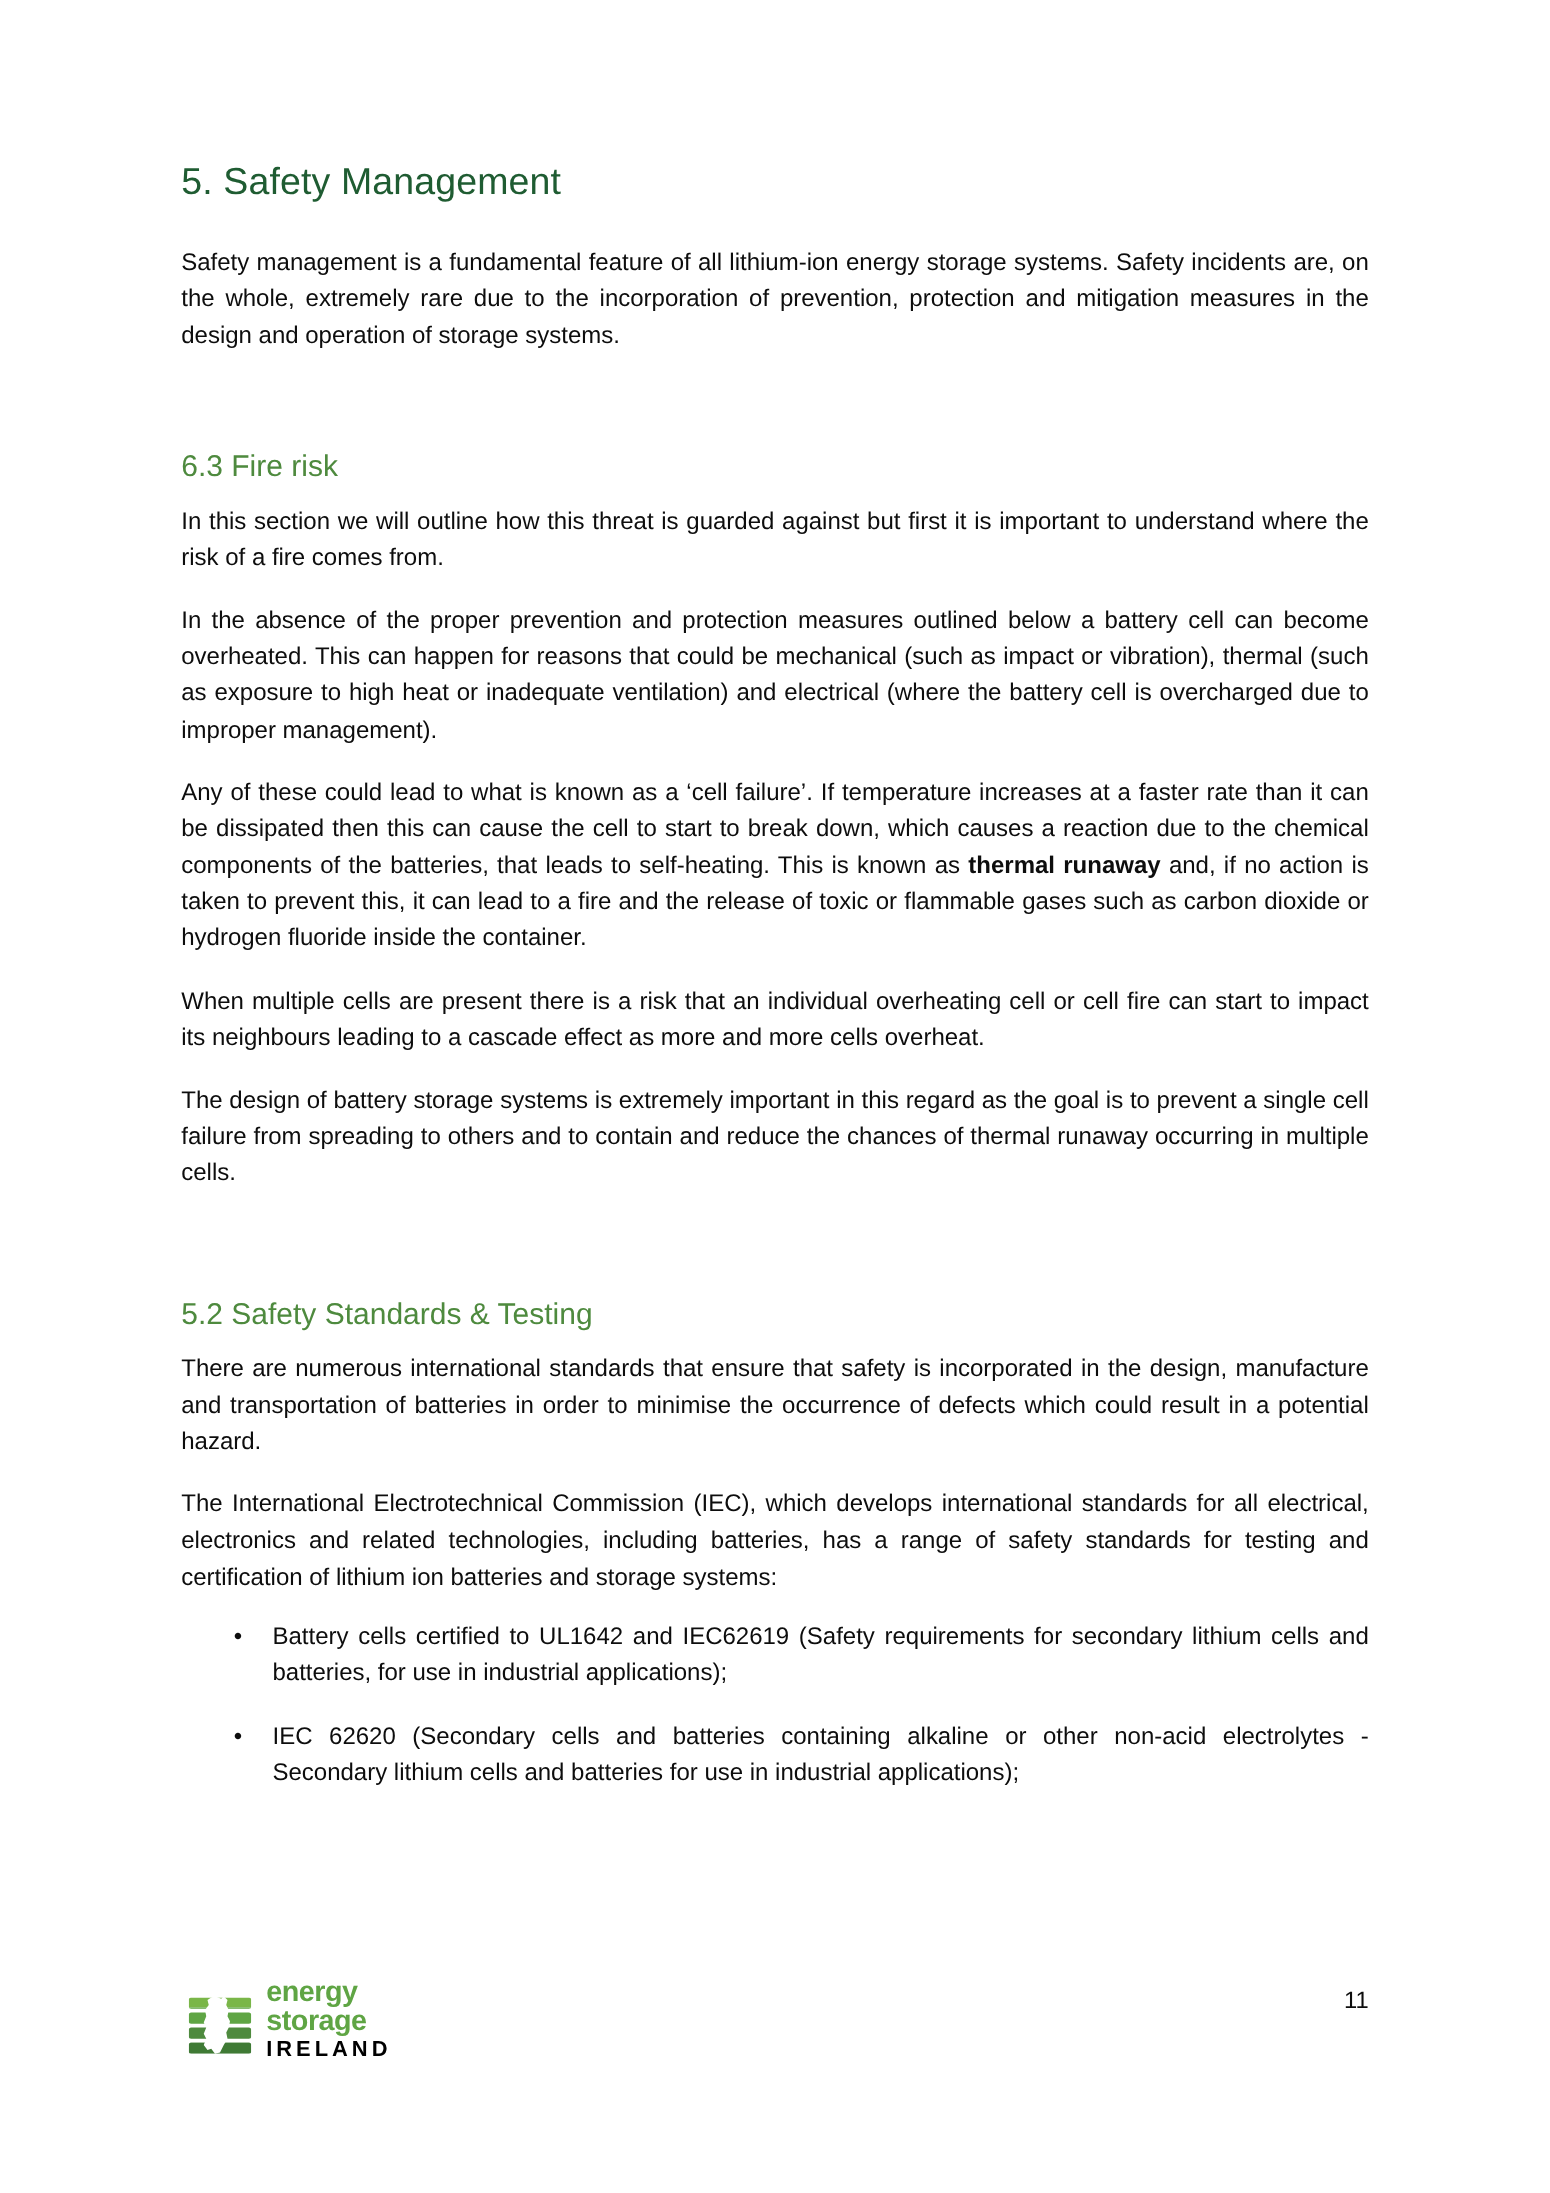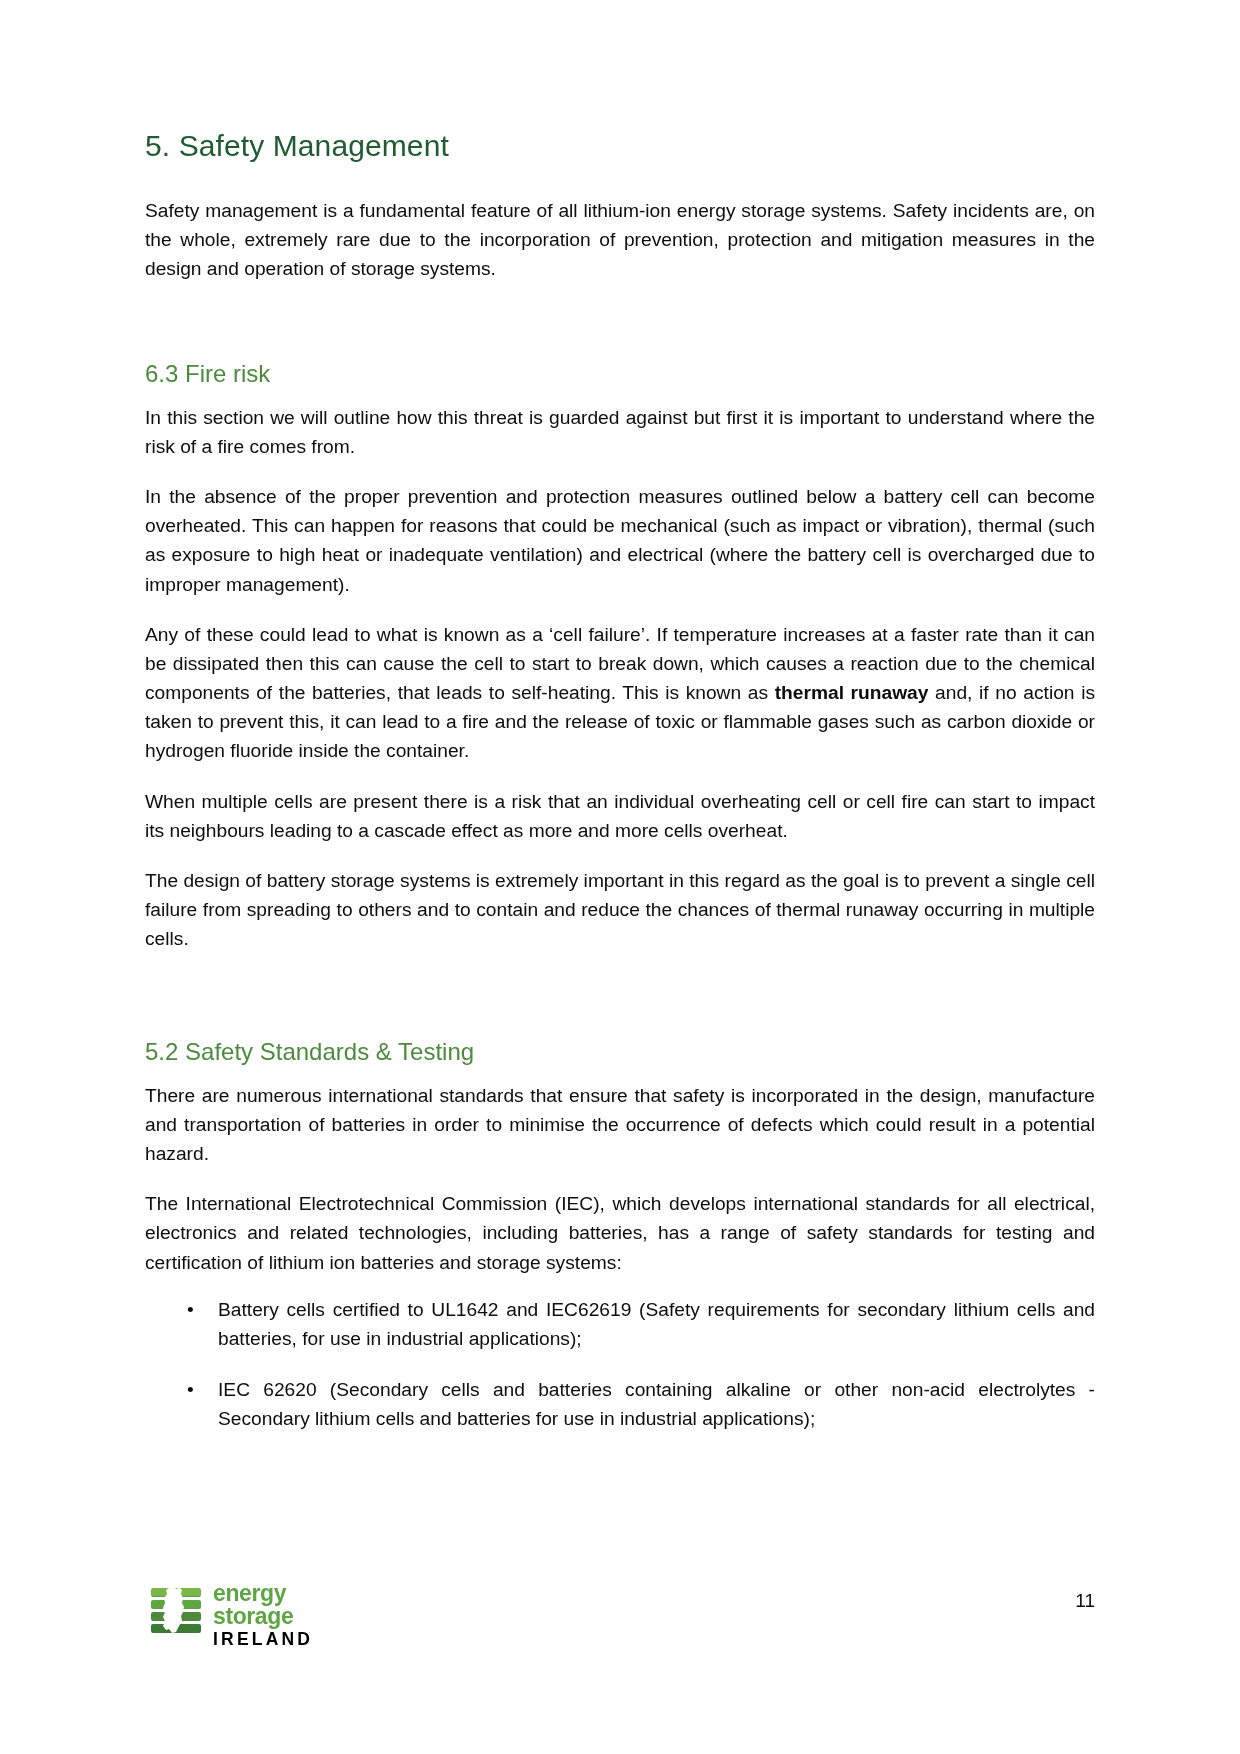--- a/index.html
+++ b/index.html
@@ -83,21 +83,21 @@
     left: 0;
     bottom: 0;
     width: 1240px;
     height: 190px;
   }
   .logo {
     position: absolute;
     left: 148px;
     top: 18px;
     display: flex;
-    align-items: flex-start;
+    align-items: flex-end;
   }
   .logo-mark {
     width: 56px;
     height: 56px;
     position: relative;
     flex: 0 0 auto;
   }
   .logo-text {
     margin-left: 9px;
     line-height: 1;

